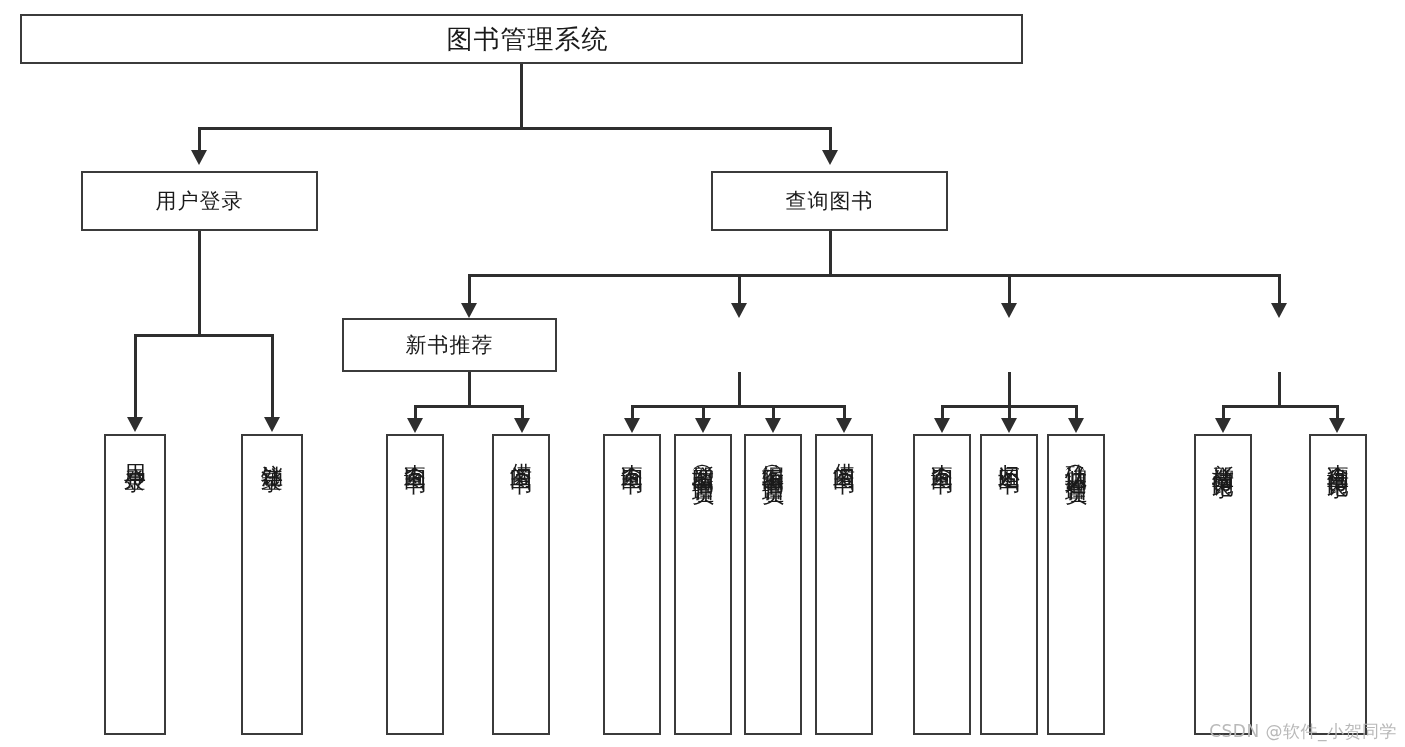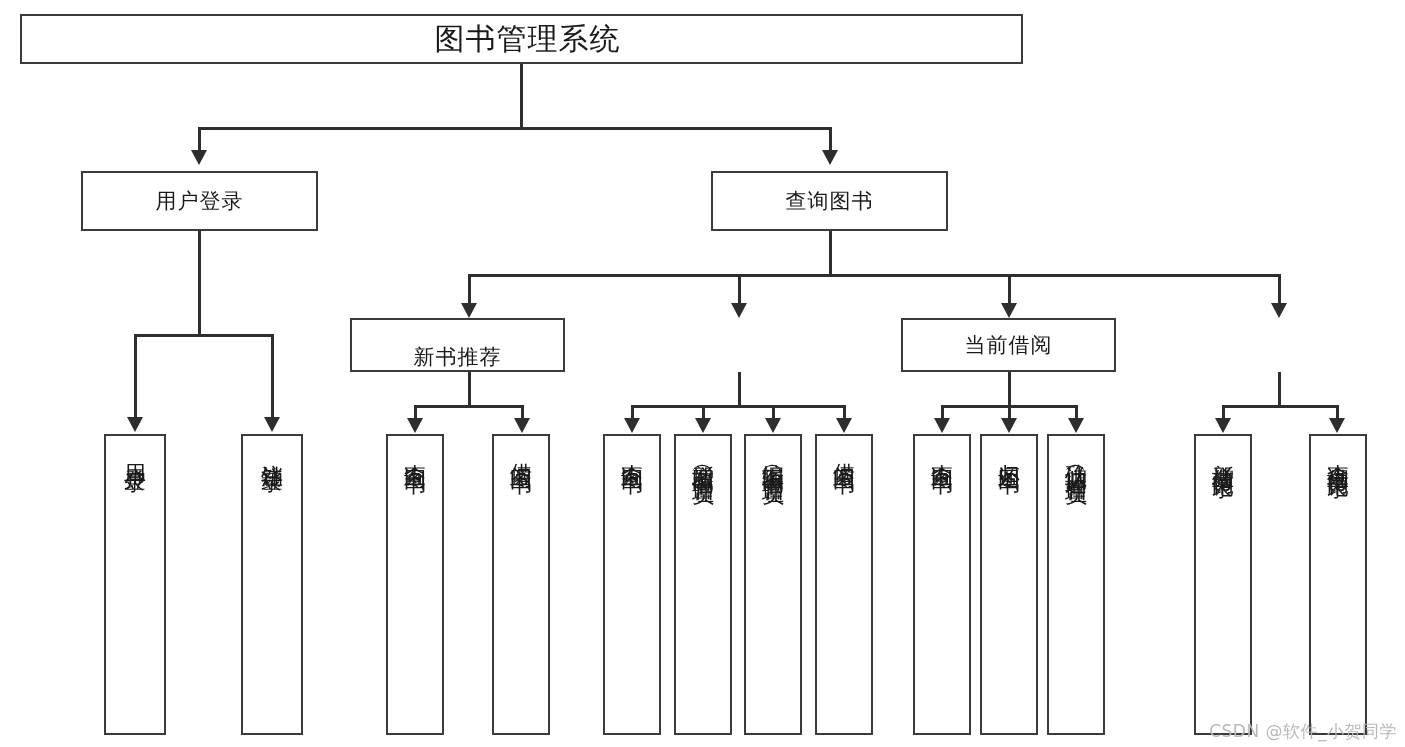--- a/index.html
+++ b/index.html
@@ -26,21 +26,21 @@
     color:#1a1a1a;
     z-index:3;
   }
   .node.horiz{
     font-size:21px;
     line-height:1.25;
     letter-spacing:1px;
     white-space:nowrap;
   }
   .node.root{
-    font-size:30px;
+    font-size:26px;
     padding-left:12px;
   }
   
   .node.vert{
     align-items:flex-start;
     justify-content:center;
     padding-top:10px;
   }
   .node.vert .vlabel{
     writing-mode:vertical-rl;
@@ -120,25 +120,22 @@
 
   <div class="ln v" style="left:738px;top:274px;height:30px;"></div>
   <div class="arrow" style="left:731px;top:303px;"></div>
 
   <div class="ln v" style="left:1008px;top:274px;height:30px;"></div>
   <div class="arrow" style="left:1001px;top:303px;"></div>
 
   <div class="ln v" style="left:1278px;top:274px;height:30px;"></div>
   <div class="arrow" style="left:1271px;top:303px;"></div>
 
-  <div class="node horiz" style="left:350px;top:318px;width:215px;height:54px;align-items:flex-end;">
+  <div class="node horiz" style="left:342px;top:318px;width:215px;height:54px;">
     <span>新书推荐</span>
-  </div>
-  <div class="node horiz" style="left:901px;top:318px;width:215px;height:54px;">
-    <span>当前借阅</span>
   </div>
 
   <div class="ln v" style="left:468px;top:372px;height:34px;"></div>
   <div class="ln h" style="left:414px;top:405px;width:110px;"></div>
   <div class="ln v" style="left:414px;top:405px;height:14px;"></div>
   <div class="arrow" style="left:407px;top:418px;"></div>
   <div class="ln v" style="left:521px;top:405px;height:14px;"></div>
   <div class="arrow" style="left:514px;top:418px;"></div>
 
   <div class="ln v" style="left:738px;top:372px;height:34px;"></div>

